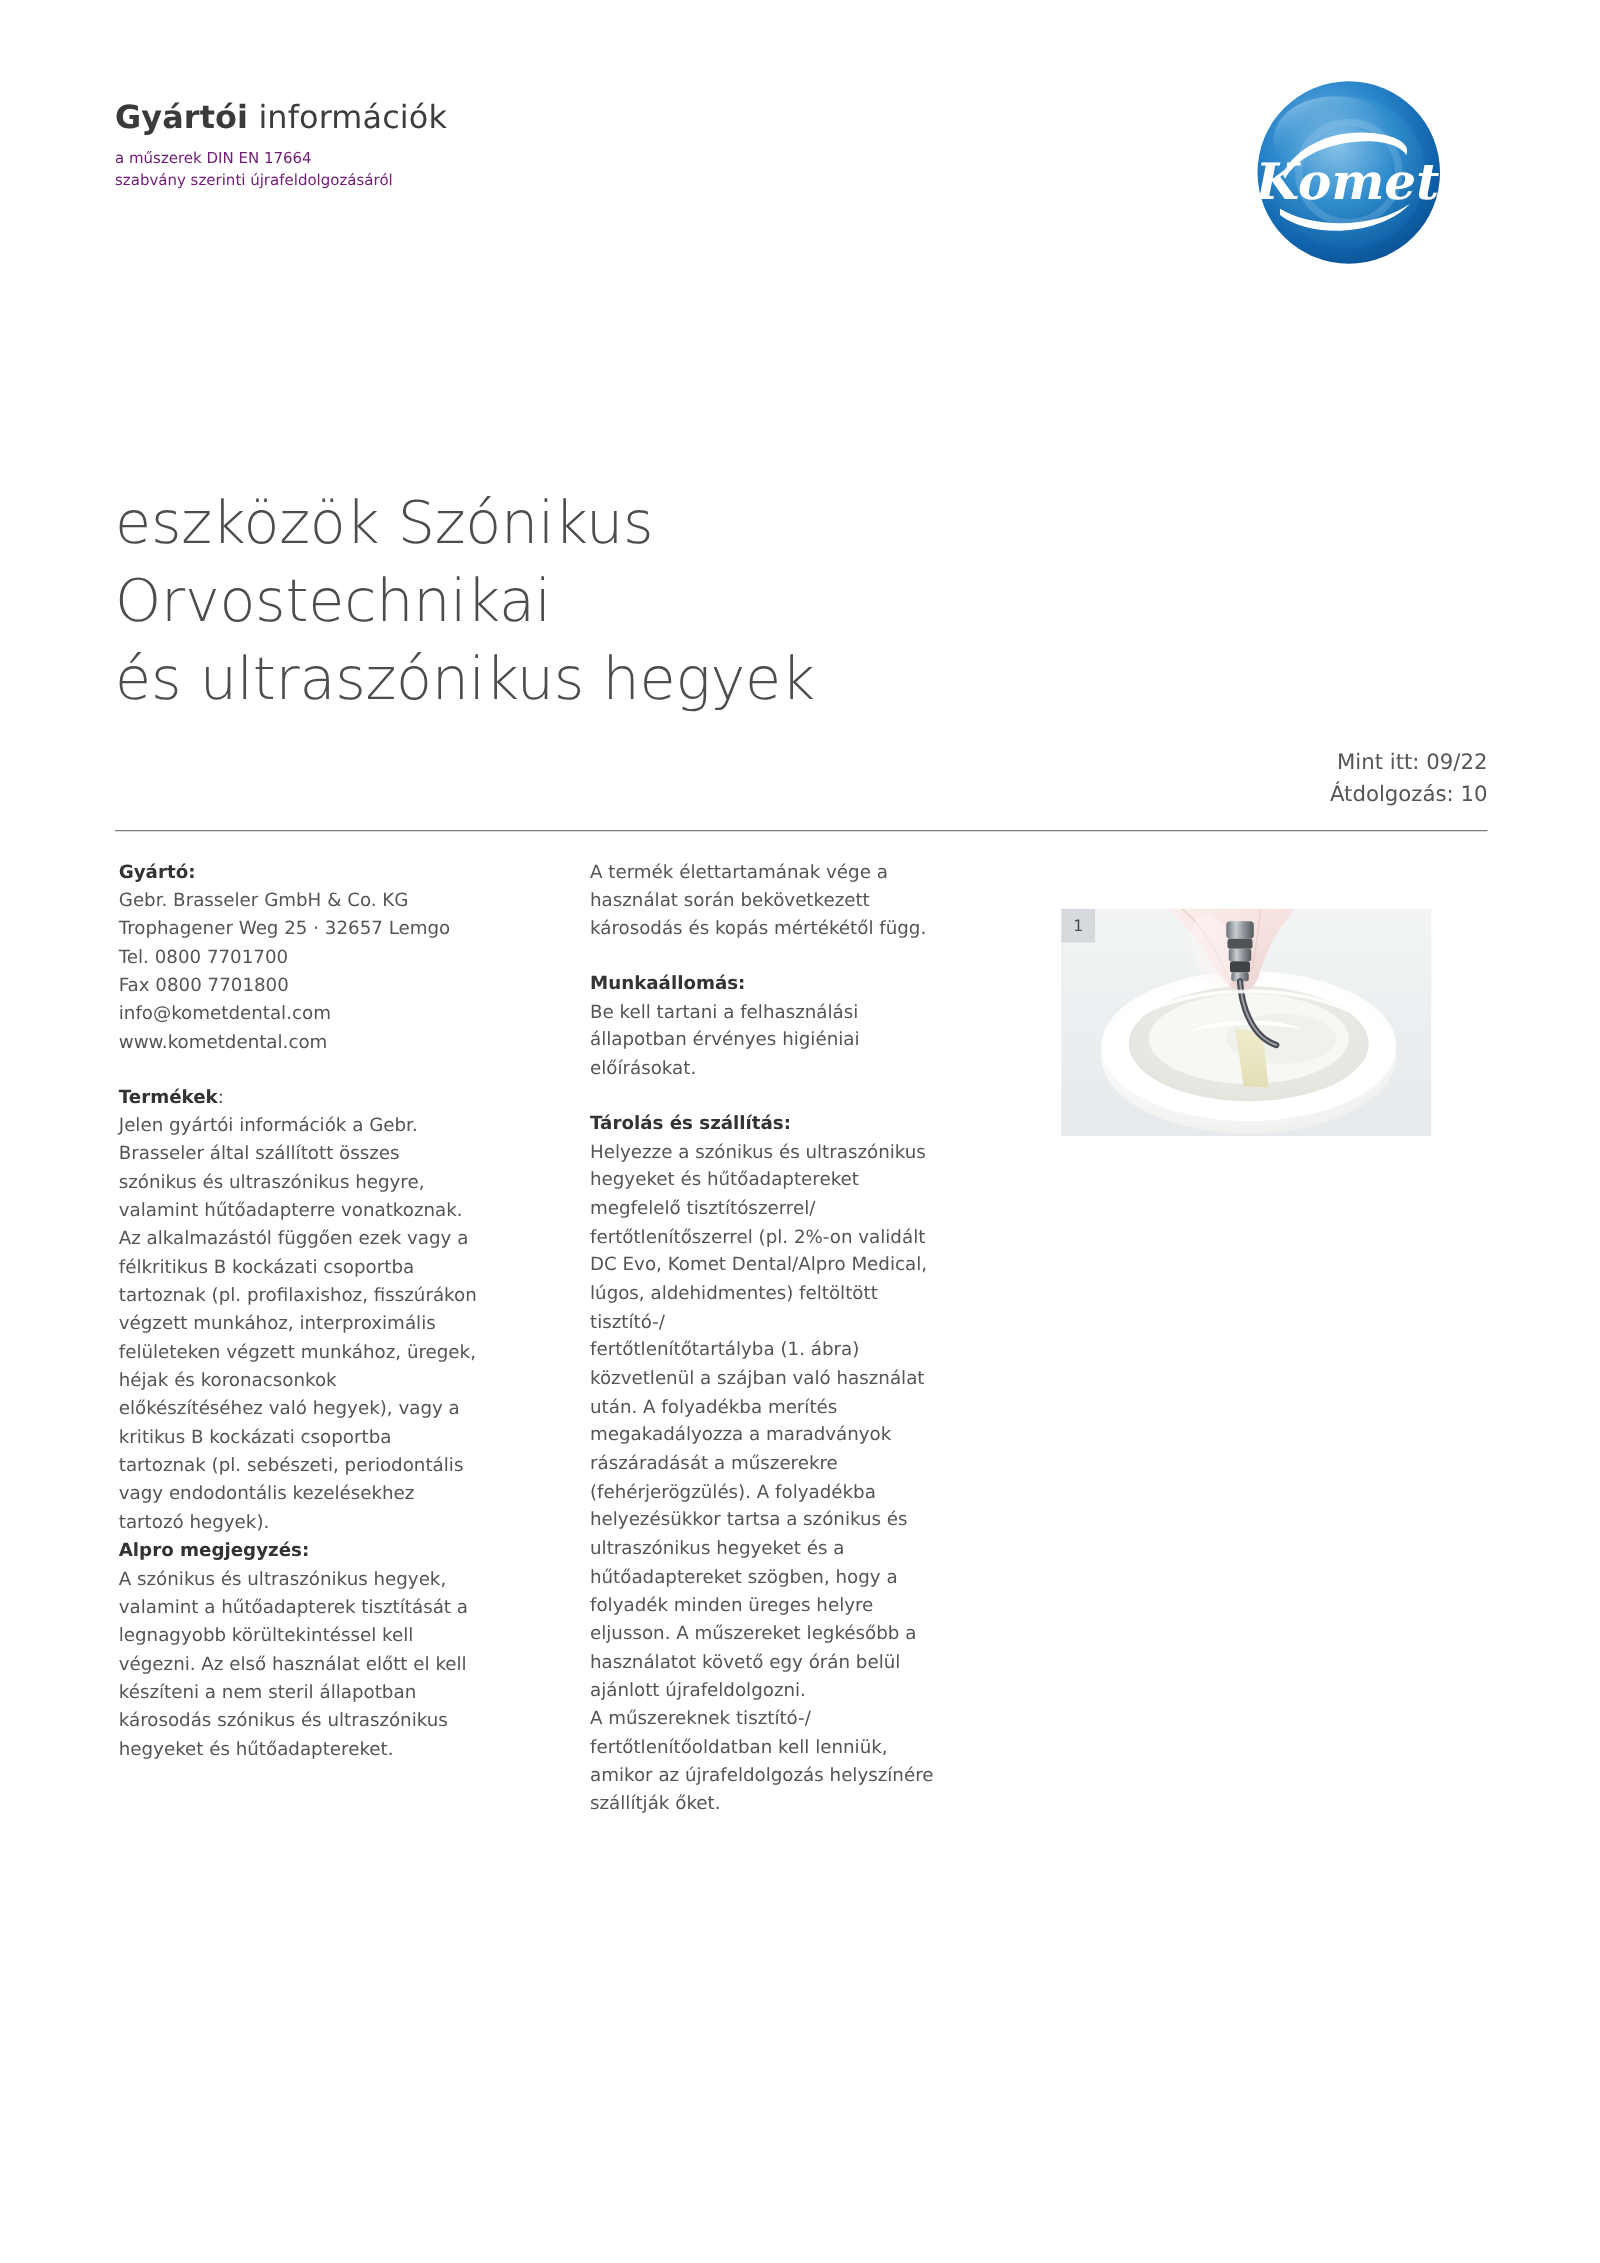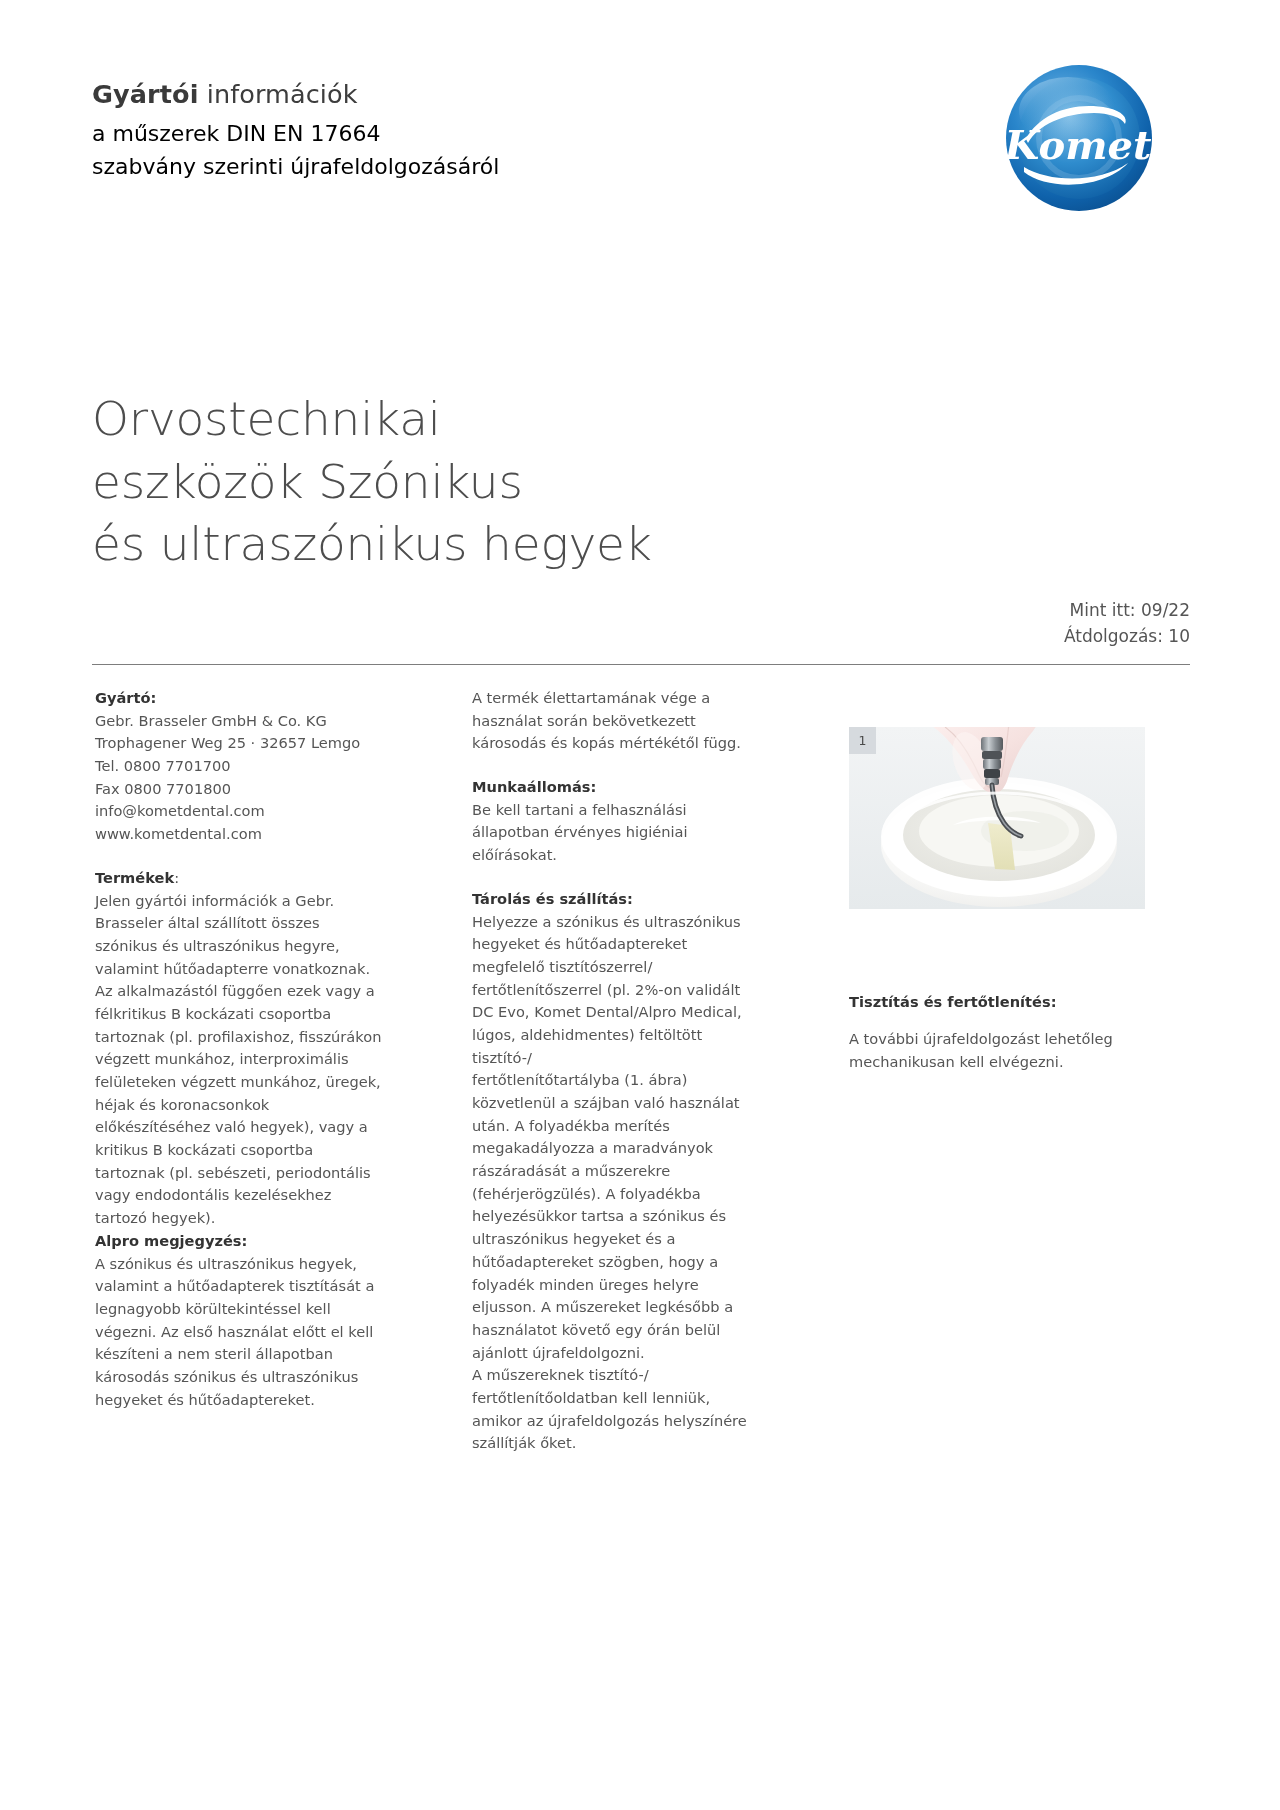--- a/index.html
+++ b/index.html
@@ -36,23 +36,23 @@
     color: #3d3d3d;
     font-weight: 400;
     letter-spacing: .1px;
     margin: 0 0 6px 0;
   }
   .header-title b {
     font-weight: 700;
     color: #3a3a3a;
   }
   .header-sub {
-    font-size: 22px;
+    font-size: 12px;
     line-height: 1.5;
-    color: #000000;
+    color: #701a75;
     font-weight: 400;
   }
 
   
   .logo {
     position: absolute;
     left: 1004px;
     top: 63px;
     width: 150px;
     height: 150px;
@@ -186,22 +186,22 @@
 
       <path d="M22 76 C36 50 70 38 104 45 C118 48 124 55 121 61 C117 54 104 50 90 50 C60 50 34 62 24 80 Z" fill="#ffffff"></path>
 
       <path d="M20 104 C46 120 96 120 124 100 C100 126 44 128 20 109 Z" fill="#ffffff"></path>
 
       <text x="74" y="96" text-anchor="middle" font-family="DejaVu Serif, Liberation Serif, serif" font-size="40" font-style="italic" font-weight="700" fill="#ffffff">Komet</text>
     </svg>
   </div>
 
   <div class="doc-title">
+    <span>eszközök Szónikus</span>
     <span>Orvostechnikai</span>
-    <span>eszközök Szónikus</span>
     <span>és ultraszónikus hegyek</span>
   </div>
 
   <div class="title-meta">
     <div>Mint itt: 09/22</div>
     <div>Átdolgozás: 10</div>
   </div>
 
   <div class="rule"></div>
 
@@ -292,18 +292,14 @@
       <rect x="136" y="51" width="14" height="7" rx="2" fill="url(#metalGrad)"></rect>
 
       <path d="M143 58 C144 74 148 86 155 96 C160 103 166 107 172 109" fill="none" stroke="#4a4e52" stroke-width="5" stroke-linecap="round"></path>
       <path d="M143 58 C144 74 148 86 155 96 C160 103 166 107 172 109" fill="none" stroke="#9aa0a5" stroke-width="1.6" stroke-linecap="round"></path>
 
       <path d="M36 112 C48 84 96 66 150 66 C204 66 252 84 264 112" fill="none" stroke="#ffffff" stroke-width="3" opacity="0.85"></path>
     </svg>
     <div class="fig-badge">1</div>
   </div>
 
-  <div class="fig-caption-block">
-    <p class="hd">Tisztítás és fertőtlenítés:</p>
-    <p>A további újrafeldolgozást lehetőleg mechanikusan kell elvégezni.</p>
-  </div>
 
 </div>
 
 </body></html>

